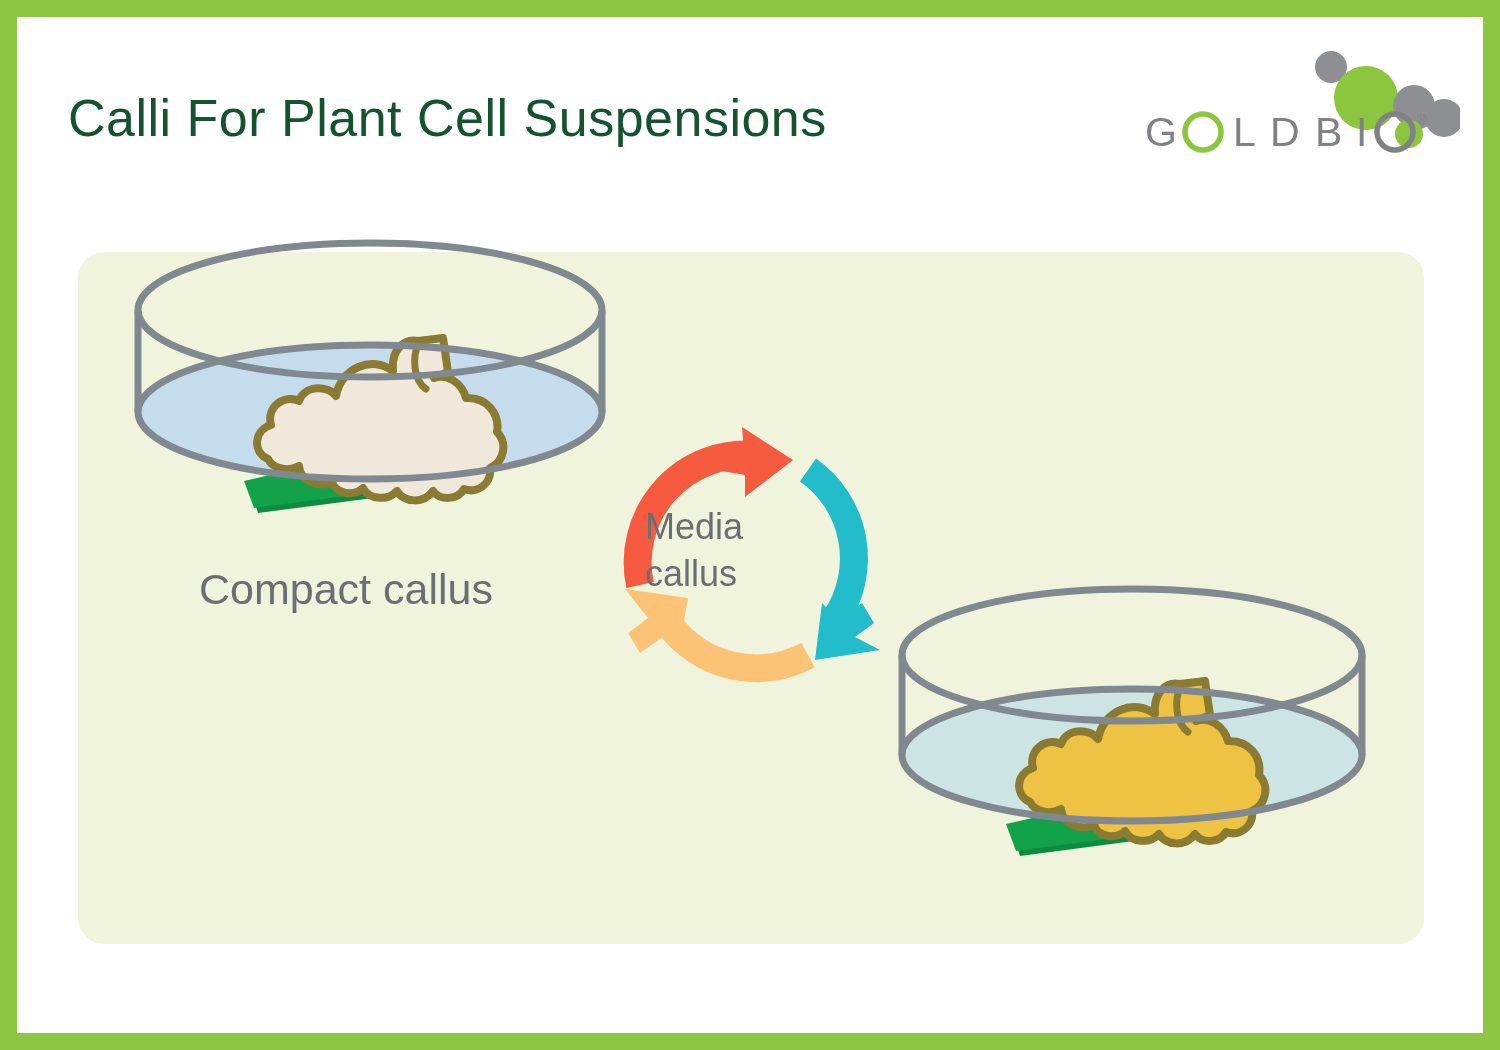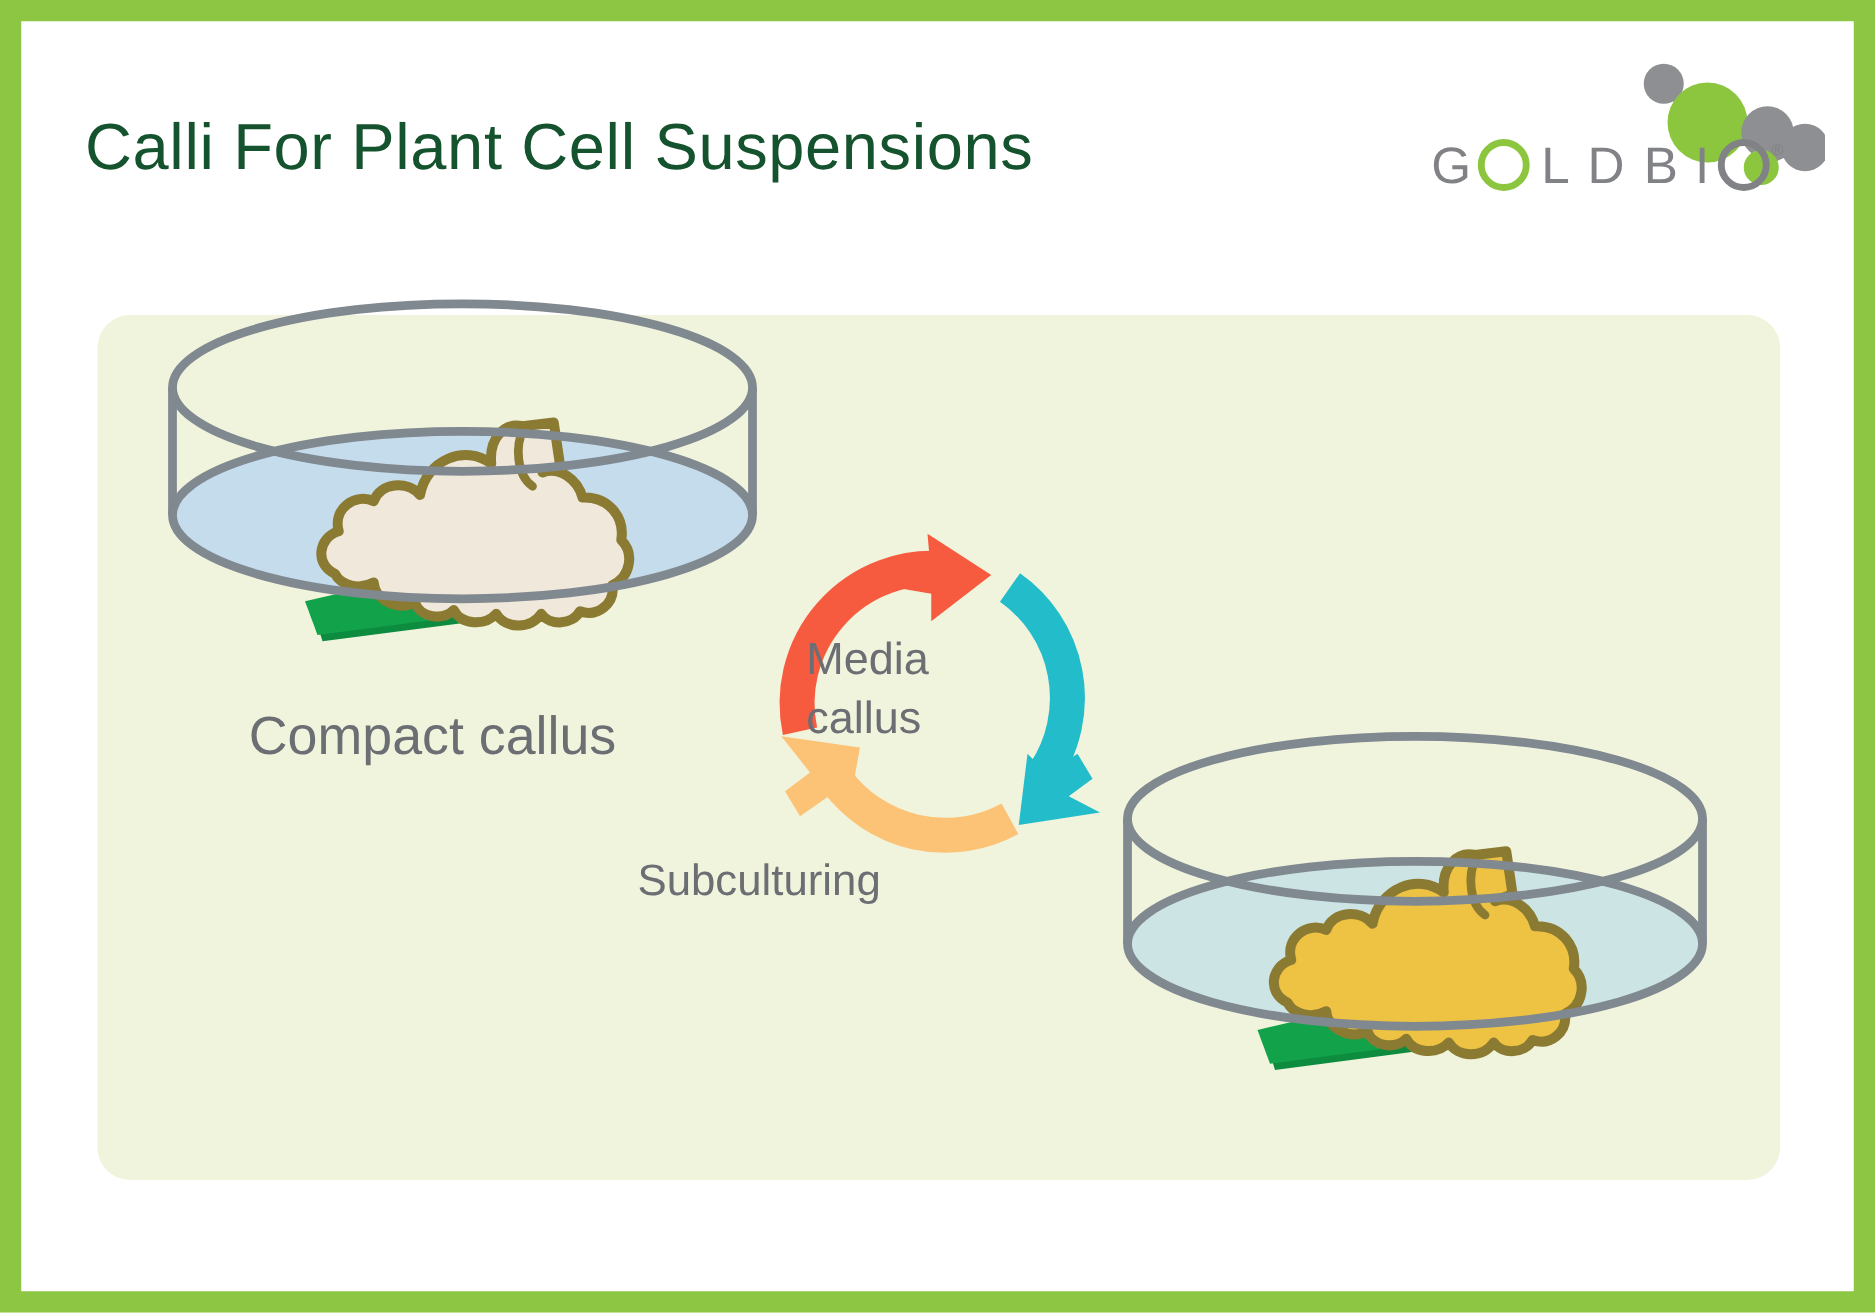--- a/index.html
+++ b/index.html
@@ -233,16 +233,15 @@
     </g>
   </svg>
 
   <div class="label-text label-compact">Compact callus</div>
 
   <div class="cycle-label label-media">
     <div>Media</div>
     <div>callus</div>
   </div>
 
-  <div class="cycle-label label-subculturing">Subculturing</div>
 
   <div class="page-border"></div>
 </div>
 
 </body></html>

